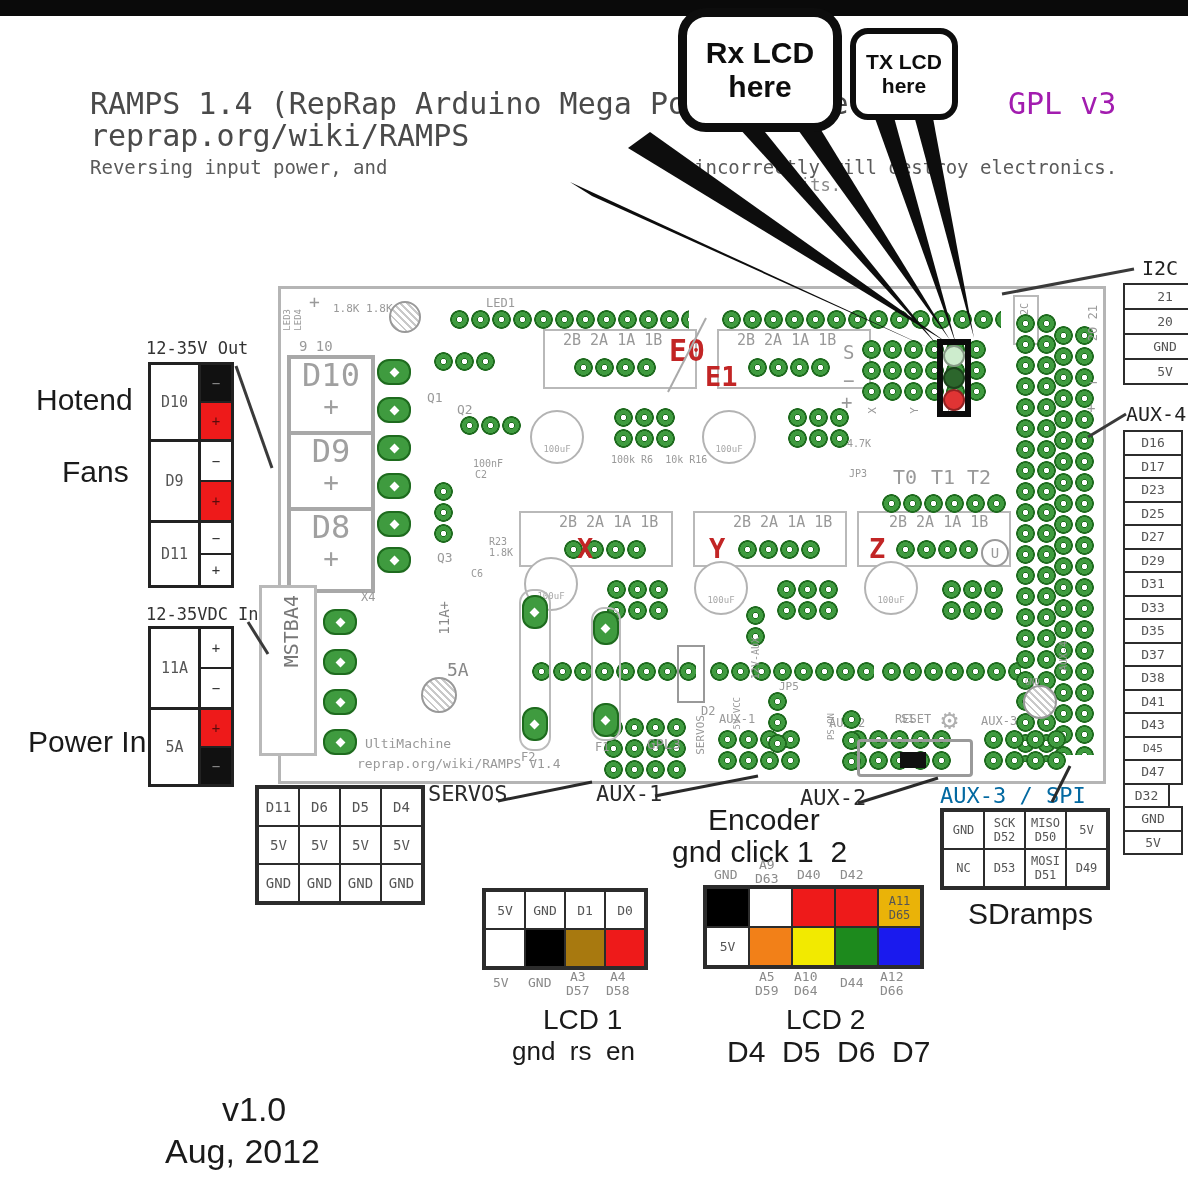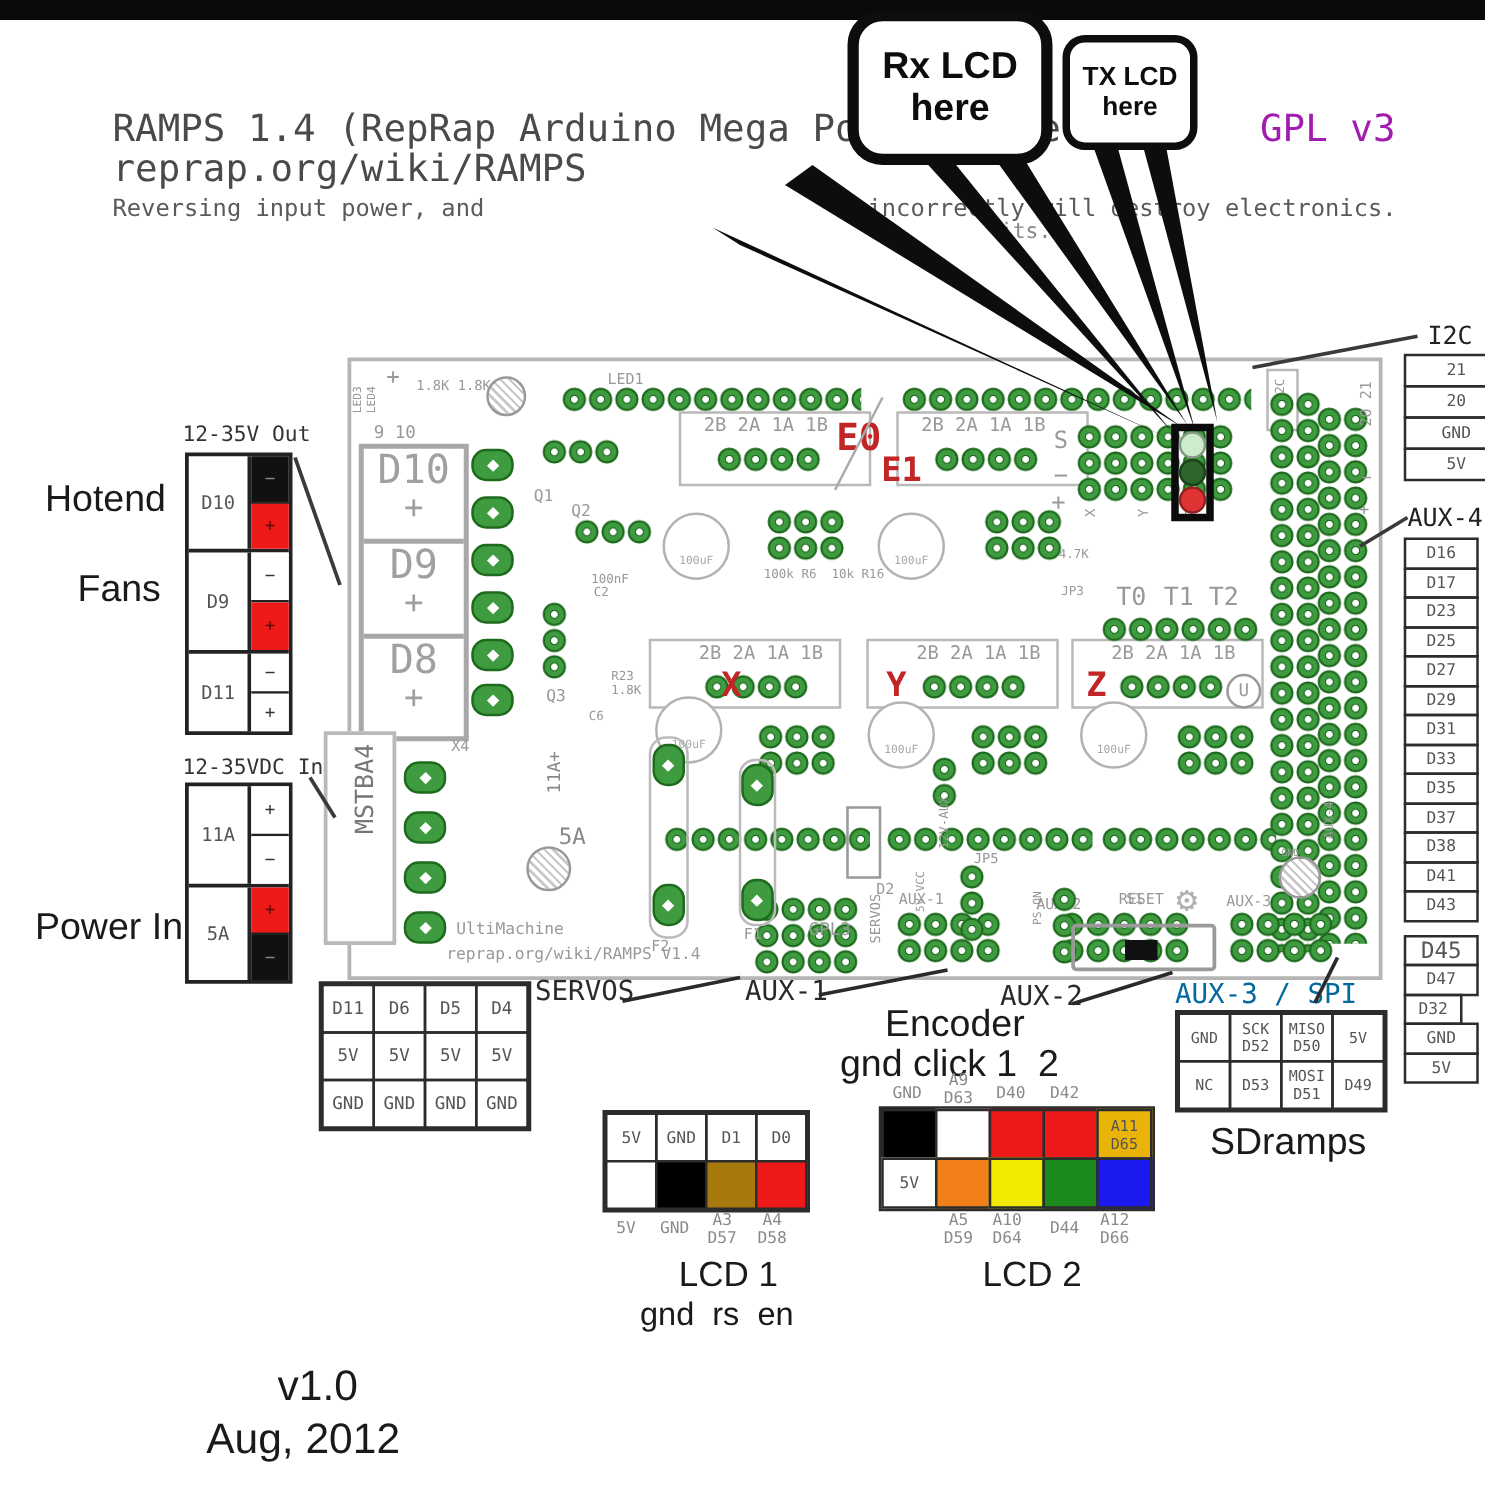--- a/index.html
+++ b/index.html
@@ -331,21 +331,21 @@
     <div class="c" style="height:21.5px;margin:0 0 -2px 0;font-size:13px">D25</div>
     <div class="c" style="height:21.5px;margin:0 0 -2px 0;font-size:13px">D27</div>
     <div class="c" style="height:21.5px;margin:0 0 -2px 0;font-size:13px">D29</div>
     <div class="c" style="height:21.5px;margin:0 0 -2px 0;font-size:13px">D31</div>
     <div class="c" style="height:21.5px;margin:0 0 -2px 0;font-size:13px">D33</div>
     <div class="c" style="height:21.5px;margin:0 0 -2px 0;font-size:13px">D35</div>
     <div class="c" style="height:21.5px;margin:0 0 -2px 0;font-size:13px">D37</div>
     <div class="c" style="height:21.5px;margin:0 0 -2px 0;font-size:13px">D38</div>
     <div class="c" style="height:21.5px;margin:0 0 -2px 0;font-size:13px">D41</div>
     <div class="c" style="height:21.5px;margin:0 0 -2px 0;font-size:13px">D43</div>
-    <div class="c" style="height:21.5px;margin:12px 0 -2px 0;font-size:18px">D45</div>
+    <div class="c" style="height:21.5px;margin:0 0 -2px 0;font-size:11px">D45</div>
     <div class="c" style="height:21.5px;margin:0 0 -2px 0;font-size:13px">D47</div>
     <div class="c" style="height:21.5px;margin:0 13px -2px 0;font-size:13px">D32</div>
     <div class="c" style="height:21.5px;margin:0 0 -2px 0;font-size:13px">GND</div>
     <div class="c" style="height:21.5px;margin:0;font-size:13px">5V</div>
   </div>
 
   <div class="t" style="left:428px;top:782px;font-size:22px;color:#2a2a2a">SERVOS</div>
   <div class="t" style="left:596px;top:782px;font-size:22px;color:#2a2a2a">AUX-1</div>
   <div class="t" style="left:800px;top:786px;font-size:22px;color:#2a2a2a">AUX-2</div>
   <div class="t" style="left:940px;top:784px;font-size:22px;color:#0369a1">AUX-3 / SPI</div>
@@ -421,17 +421,18 @@
     <div class="c" style="background: rgb(26, 26, 238);"></div>
   </div>
   <div class="t lbl-line" style="left:755px;top:970px;text-align:center;white-space:pre-line">A5
 D59</div>
   <div class="t lbl-line" style="left:794px;top:970px;text-align:center;white-space:pre-line">A10
 D64</div>
   <div class="t lbl-line" style="left:840px;top:976px;text-align:center">D44</div>
   <div class="t lbl-line" style="left:880px;top:970px;text-align:center;white-space:pre-line">A12
 D66</div>
   <div class="t sans blk" style="left:786px;top:1005px;font-size:28px">LCD 2</div>
+  <div class="t sans blk" style="left:727px;top:1036px;font-size:30px">D4  D5  D6  D7</div>
 
   <div class="t sans blk" style="left:222px;top:1092px;font-size:34px">v1.0</div>
   <div class="t sans blk" style="left:165px;top:1134px;font-size:34px">Aug, 2012</div>
 
 </div>
 
 </body></html>

